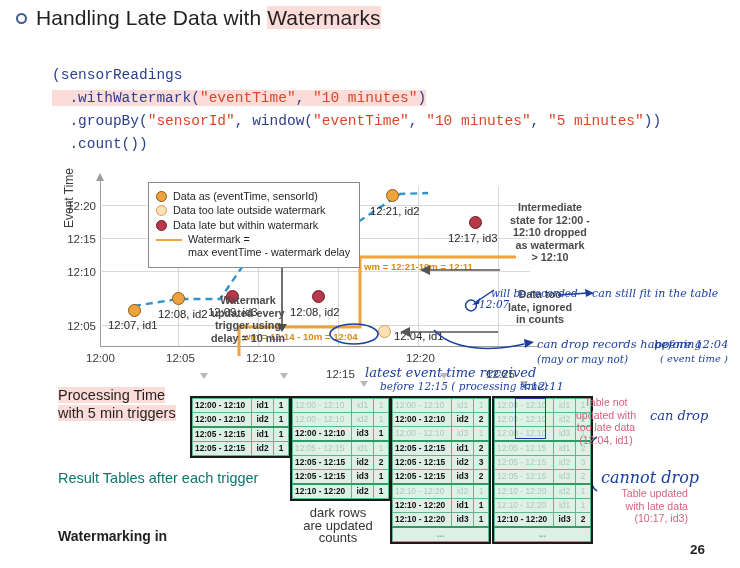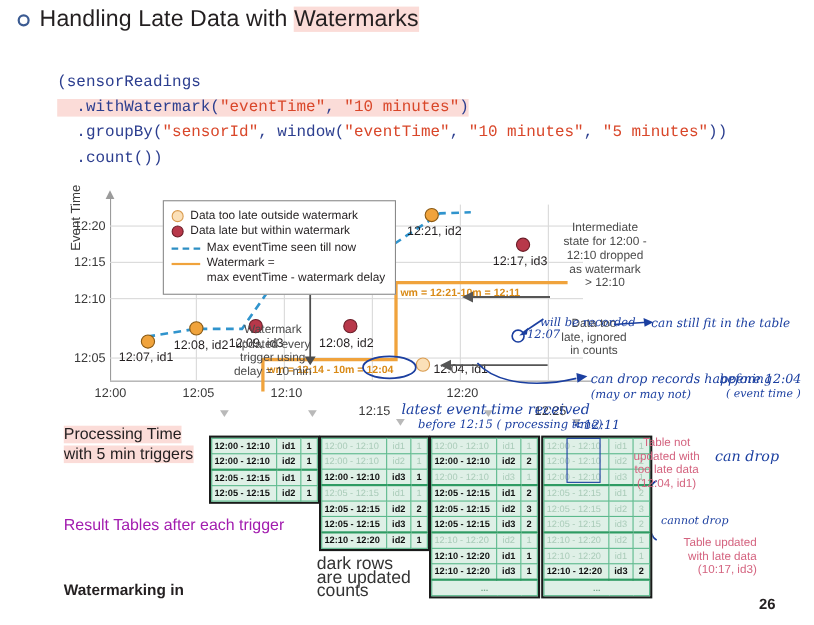--- a/index.html
+++ b/index.html
@@ -43,44 +43,44 @@
   .ptlabel{position:absolute;font-size:11.3px;color:#231f20;white-space:nowrap;}
 
   
   #legend{position:absolute;left:48px;top:-4px;background:#fff;border:1.6px solid #8a8a8a;padding:5px 9px 6px 7px;}
   .lg-row{display:flex;align-items:flex-start;gap:6px;margin:1.5px 0;font-size:10.8px;color:#231f20;white-space:nowrap;line-height:13px;}
   .lg-dot{width:11px;height:11px;border-radius:50%;flex:0 0 auto;margin-top:1px;box-sizing:border-box;}
   .lg-dash{width:26px;flex:0 0 auto;margin-top:6px;height:0;border-top:2.4px dashed #2e8fc4;}
   .lg-line{width:26px;flex:0 0 auto;margin-top:6px;height:0;border-top:2.4px solid #f0a33c;}
 
   
-  .note{position:absolute;font-size:10.8px;color:#4a4a4a;line-height:12.6px;text-align:center;}
+  .note{position:absolute;font-size:10.8px;color:#4a4a4a;line-height:12.6px;text-align:center;font-weight:bold;}
   .wmtag{position:absolute;font-size:9.6px;color:#d98a16;white-space:nowrap;font-weight:600;}
 
   
   .hand{position:absolute;font-family:"DejaVu Serif", serif;font-style:italic;color:#1b3fa0;white-space:nowrap;}
 
   
   #proc-label{left:58px;top:386px;font-size:14.5px;line-height:18px;color:#231f20;}
   #proc-label span{background:#fbdcd8;}
-  #result-label{left:58px;top:470px;font-size:14.5px;color:#a21caf;}
+  #result-label{left:58px;top:470px;font-size:14.5px;color:#0f766e;}
   #footer-title{left:58px;top:528px;font-size:14px;font-weight:bold;line-height:16.5px;color:#231f20;}
   #pagenum{left:690px;top:542px;font-size:13.5px;font-weight:bold;color:#231f20;}
 
   
   .rtable{position:absolute;border:2.4px solid #1a1a1a;background:#e3f3ea;font-size:8.6px;border-collapse:collapse;}
   .rtable table{border-collapse:collapse;}
   .rtable td{border:.8px solid #5bb98c;padding:1px 2px;font-size:8.4px;color:#111;white-space:nowrap;line-height:11px;background:#def0e6;font-weight:bold;}
   .rtable td.c1{min-width:54px;}
   .rtable td.c2{min-width:17px;text-align:center;}
   .rtable td.c3{min-width:10px;text-align:center;}
   .rtable tr.faded td{color:#a9cbb8;background:#dff0e7;font-weight:normal;}
   .rtable tr.sep td{border-top:2px solid #2e9b63;}
   .rtable td.dots{text-align:center;color:#7aa98f;}
-  .tnote{position:absolute;font-size:16px;color:#333;line-height:12.5px;}
+  .tnote{position:absolute;font-size:13px;color:#333;text-align:center;line-height:12.5px;}
   .pinknote{position:absolute;font-size:10.6px;color:#d4637f;text-align:center;line-height:12.5px;}
   .bluebox{position:absolute;border:1.6px solid #1b3fa0;}
   .tri-down{position:absolute;width:0;height:0;border-left:4px solid transparent;border-right:4px solid transparent;border-top:6px solid #b9b9b9;}
 </style>
 </head>
 <body>
 
 <div class="abs" id="title-row">
   <span id="title-bullet"></span>
   <span id="title-text"><span>Handling Late Data with </span><span class="hl">Watermarks</span></span>
@@ -153,33 +153,33 @@
   <div class="dot p" style="left:278px;top:139px;"></div>
   <div class="ptlabel" style="left:294px;top:144px;">12:04, id1</div>
 
   <svg class="abs" style="left:176px;top:50px;" width="12" height="96">
     <line x1="6" y1="6" x2="6" y2="90" stroke="#4d4d4d" stroke-width="1.6"></line>
     <polygon points="6,0 1,8 11,8" fill="#4d4d4d"></polygon>
     <polygon points="6,96 1,88 11,88" fill="#4d4d4d"></polygon>
   </svg>
 
   <div id="legend">
+    <div class="lg-row">
+      <span class="lg-dot" style="background:#f0a33c;border:1.5px solid #8a5a14;"></span>
+      <span>Data as (eventTime, sensorId)</span>
+    </div>
     <div class="lg-row">
       <span class="lg-dot" style="background:#fbe0b8;border:1.5px solid #d99b4e;"></span>
       <span>Data too late outside watermark</span>
     </div>
     <div class="lg-row">
       <span class="lg-dot" style="background:#b8384a;border:1.5px solid #6c1d28;"></span>
       <span>Data late but within watermark</span>
     </div>
     <div class="lg-row">
-      <span class="lg-dash"></span>
-      <span>Max eventTime seen till now</span>
-    </div>
-    <div class="lg-row">
       <span class="lg-line"></span>
       <span style="display:block;">
         <span style="display:block;">Watermark =</span>
         <span style="display:block;">max eventTime - watermark delay</span>
       </span>
     </div>
   </div>
 
   <div class="wmtag" style="left:143px;top:145px;"><span>wm = 12:14 - 10m =</span> <span>12:04</span></div>
   <div class="wmtag" style="left:264px;top:75px;">wm = 12:21-10m = 12:11</div>
@@ -256,21 +256,21 @@
 <div class="hand" style="left:537px;top:337px;font-size:11.5px;">can drop records happening</div>
 <div class="hand" style="left:654px;top:337px;font-size:11.5px;">before  12:04</div>
 <div class="hand" style="left:537px;top:353px;font-size:10.5px;">(may  or  may not)</div>
 <div class="hand" style="left:660px;top:353px;font-size:10px;">( event time )</div>
 
 <div class="hand" style="left:365px;top:365px;font-size:13px;">latest event time received</div>
 <div class="hand" style="left:380px;top:380px;font-size:10.5px;">before  12:15 ( processing time)</div>
 <div class="hand" style="left:521px;top:379px;font-size:11.5px;">&lt;12:11</div>
 
 <div class="hand" style="left:650px;top:408px;font-size:13px;">can drop</div>
-<div class="hand" style="left:601px;top:468px;font-size:10px;">cannot drop</div>
+<div class="hand" style="left:601px;top:468px;font-size:16px;">cannot drop</div>
 <svg class="abs" style="left:583px;top:435px;" width="20" height="60">
   <path d="M14,2 C4,6 10,24 2,28 C10,32 4,50 14,56" fill="none" stroke="#1b3fa0" stroke-width="1.5"></path>
 </svg>
 
 <div class="abs" id="proc-label">
   <div><span>Processing Time</span></div>
   <div><span>with 5 min triggers</span></div>
 </div>
 <div class="abs" id="result-label">Result Tables after each trigger</div>
 <div class="abs" id="footer-title">

